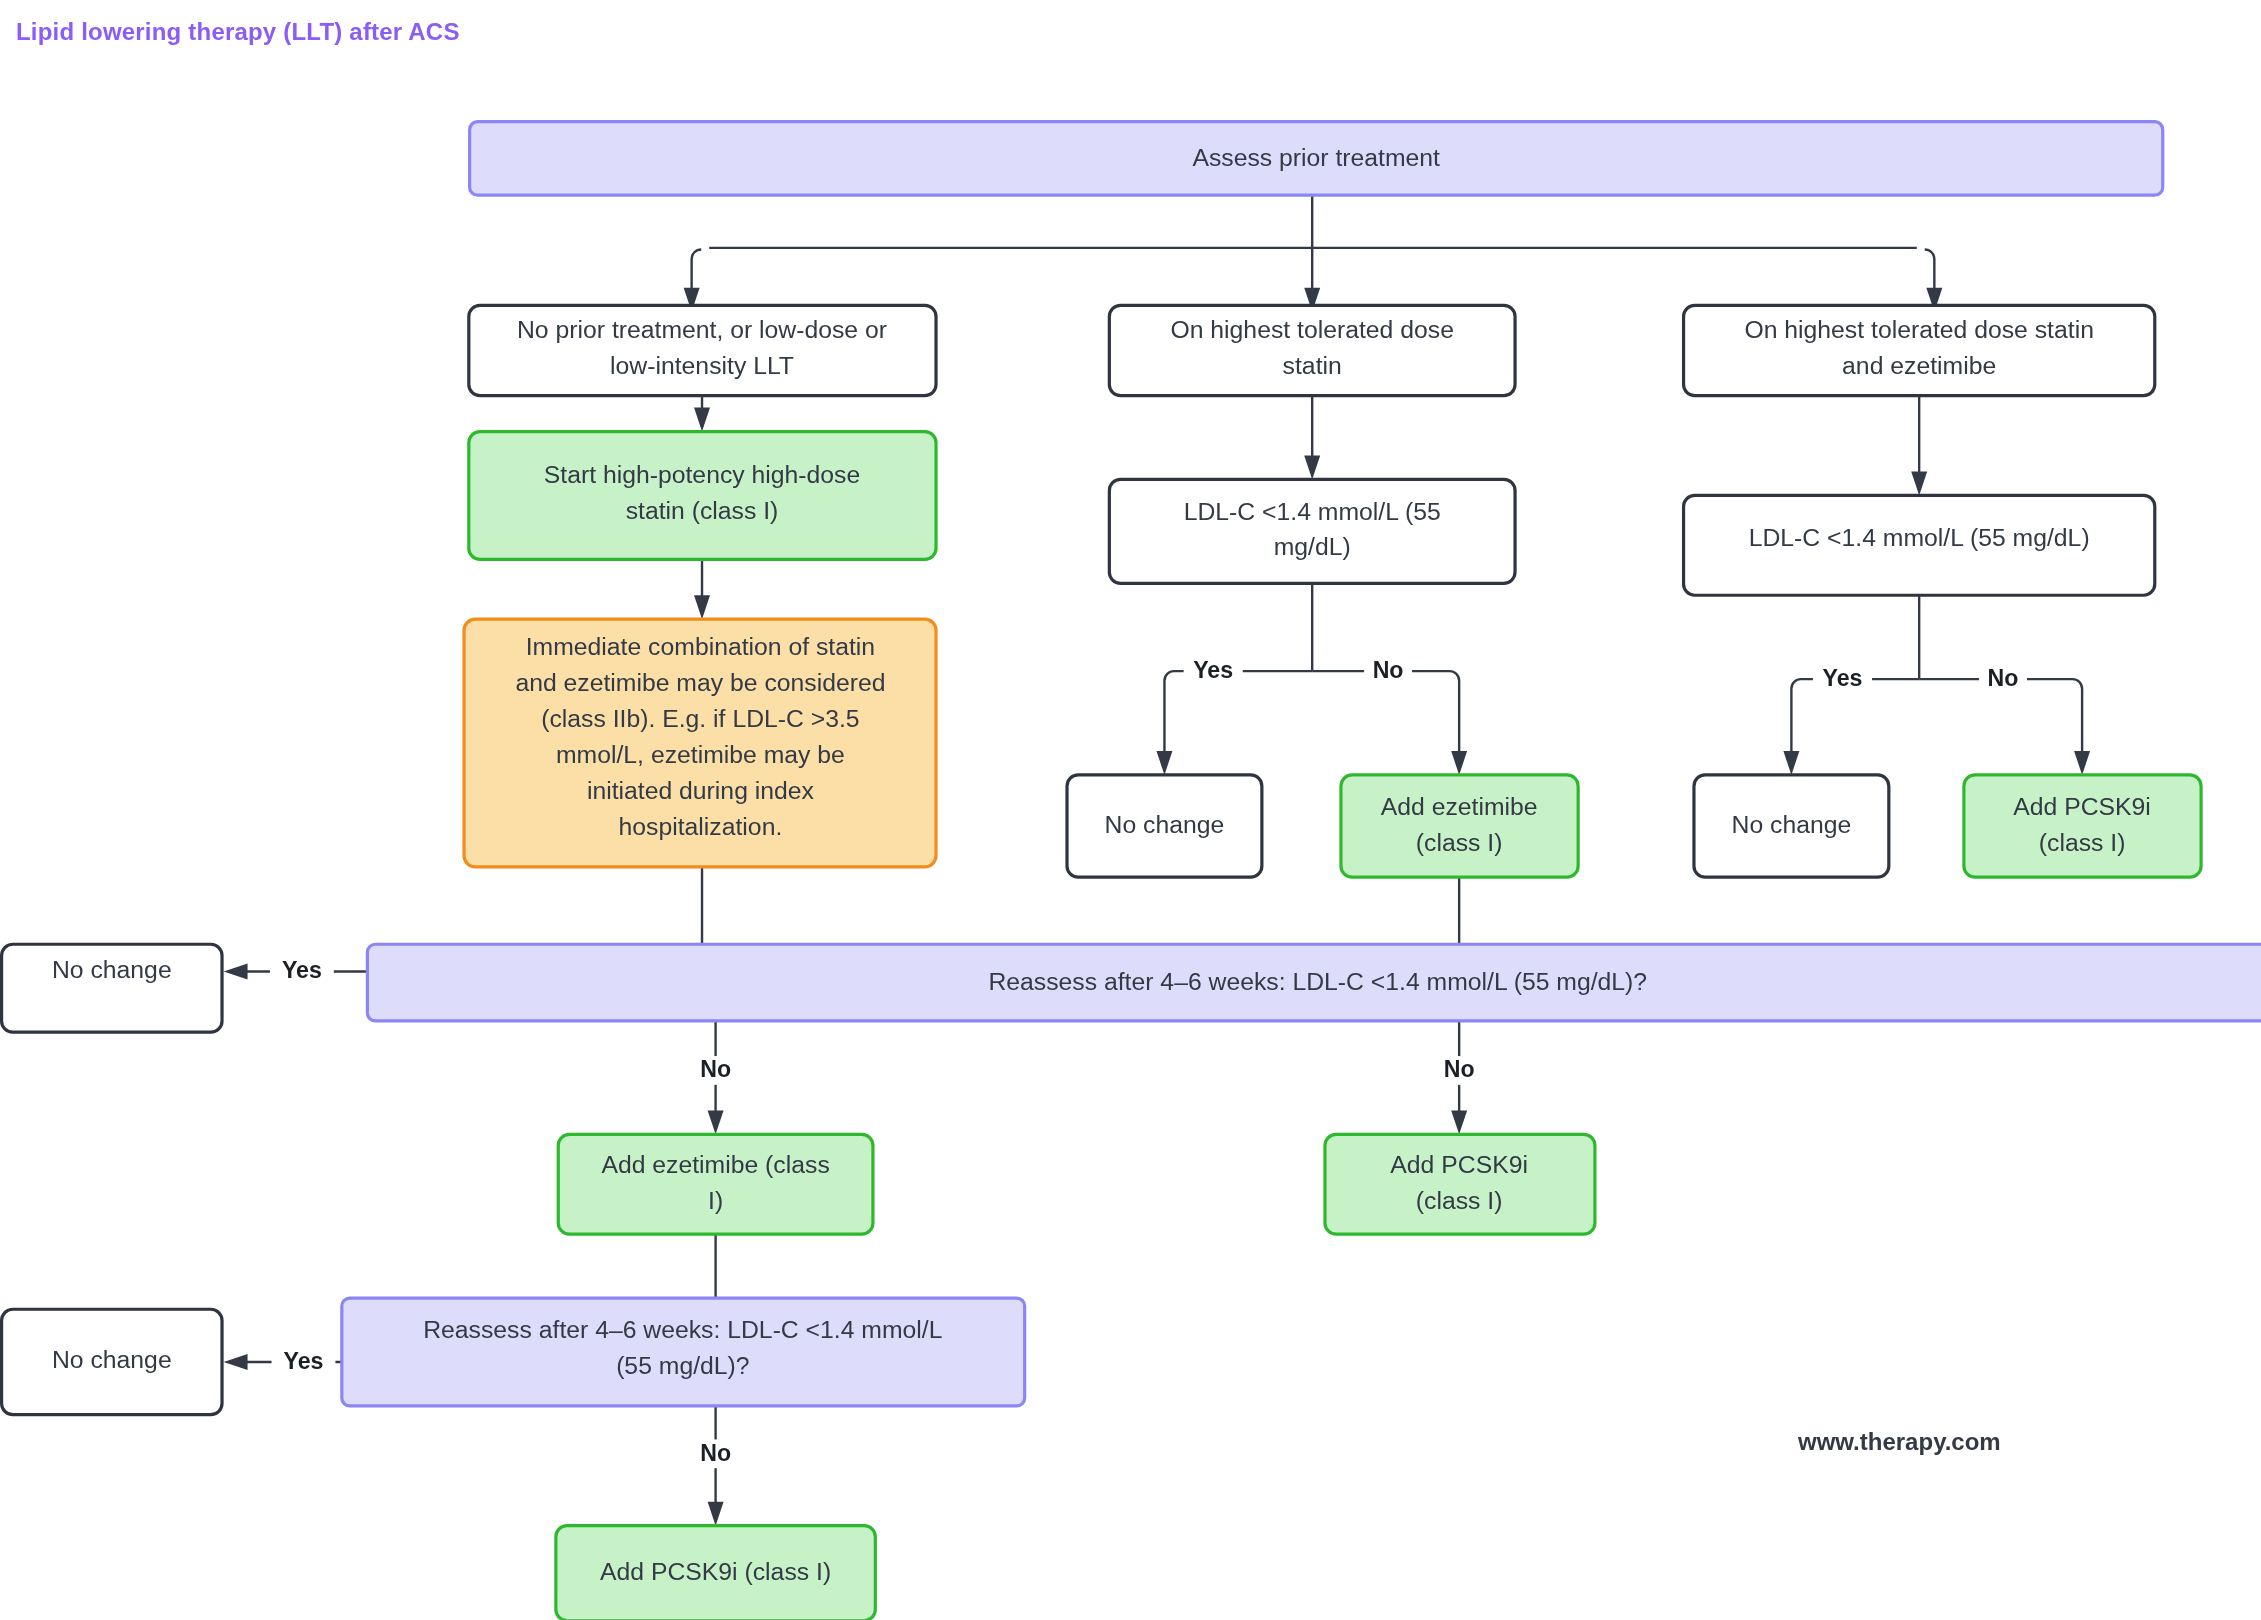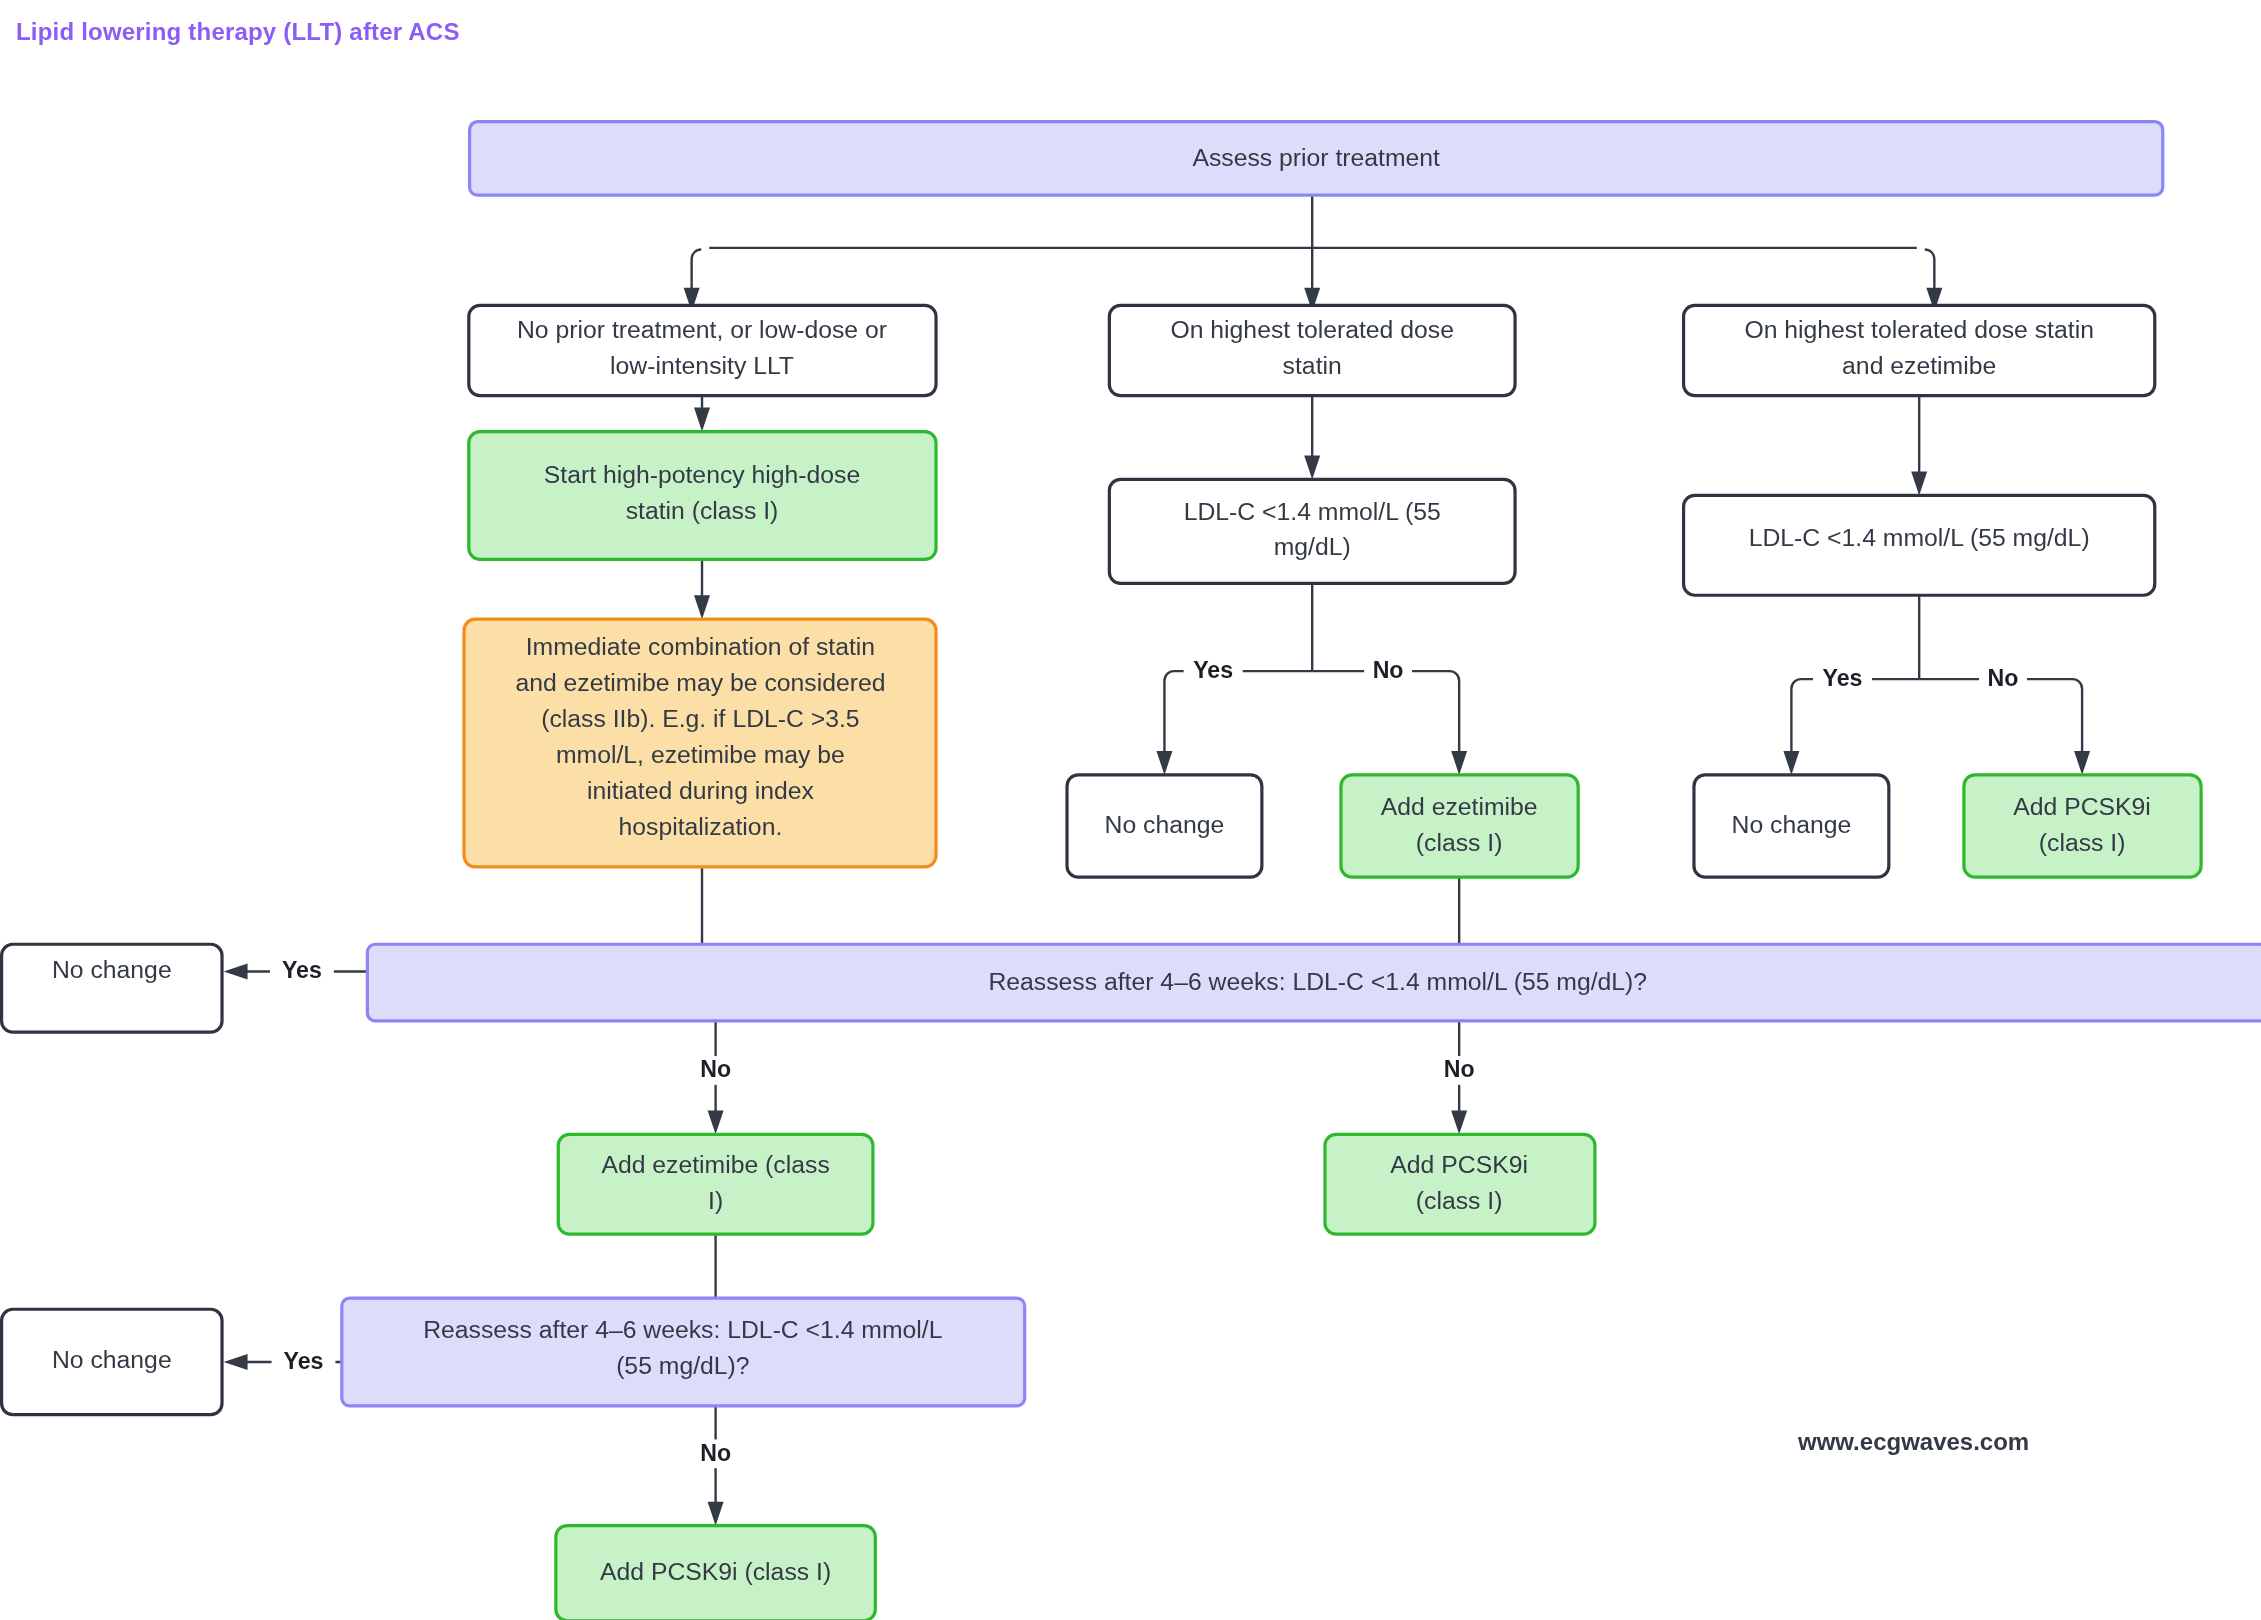--- a/index.html
+++ b/index.html
@@ -274,14 +274,14 @@
     <text class="node-text" x="855" y="1712">(55 mg/dL)?</text>
   </g>
 
   <g>
     <rect class="node-rect n-green" x="696" y="1910" width="400" height="119" rx="14" ry="14"></rect>
     <text class="node-text" x="896" y="1970">Add PCSK9i (class I)</text>
   </g>
 
 </svg>
 
-<div id="watermark">www.ecgwaves.com</div>
+<div id="watermark">www.therapy.com</div>
 
 
 </body></html>

